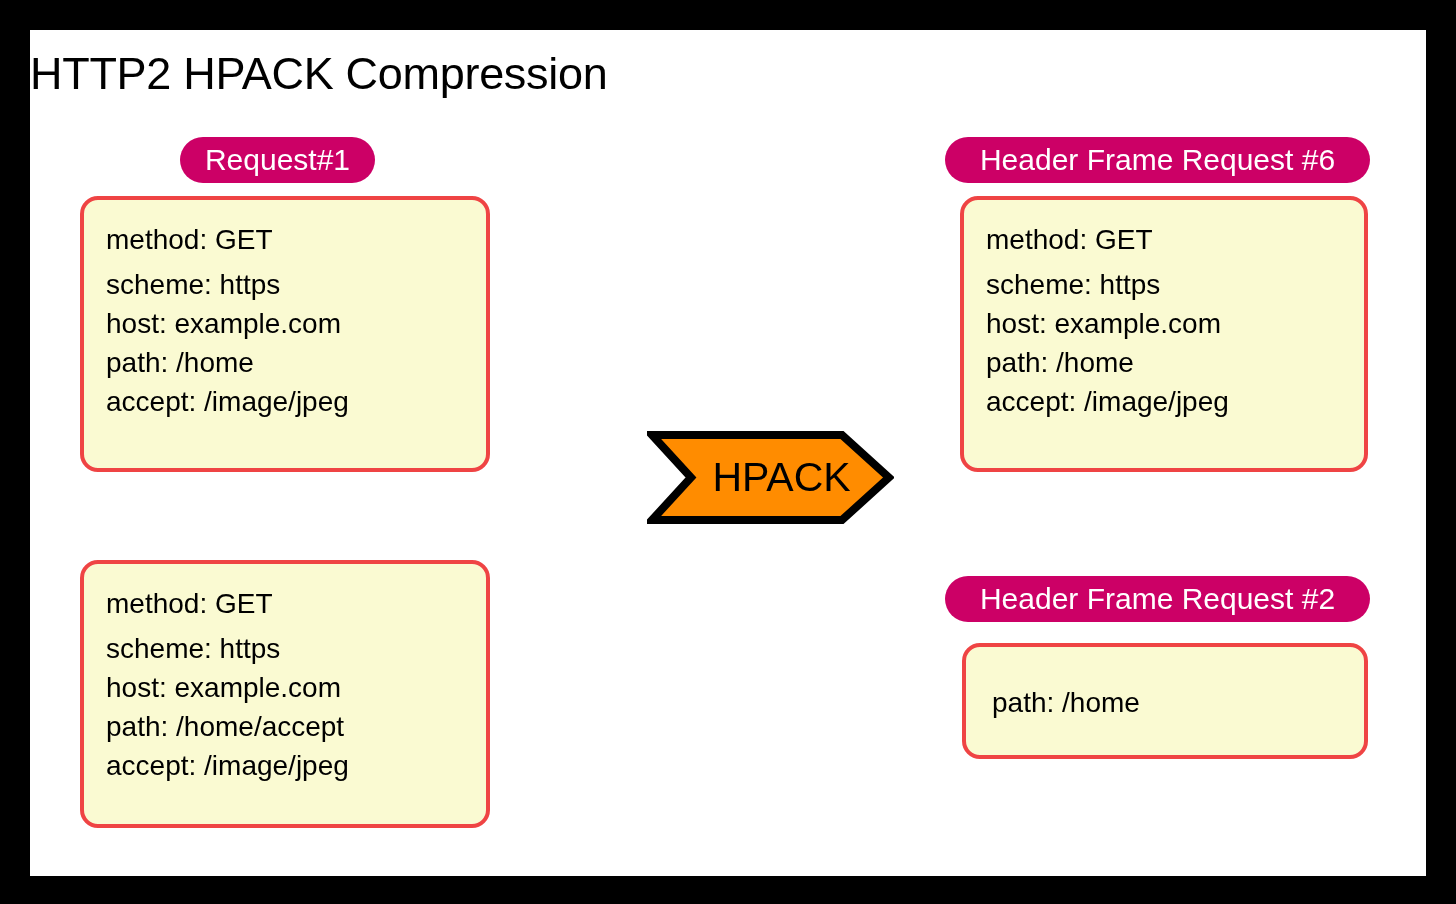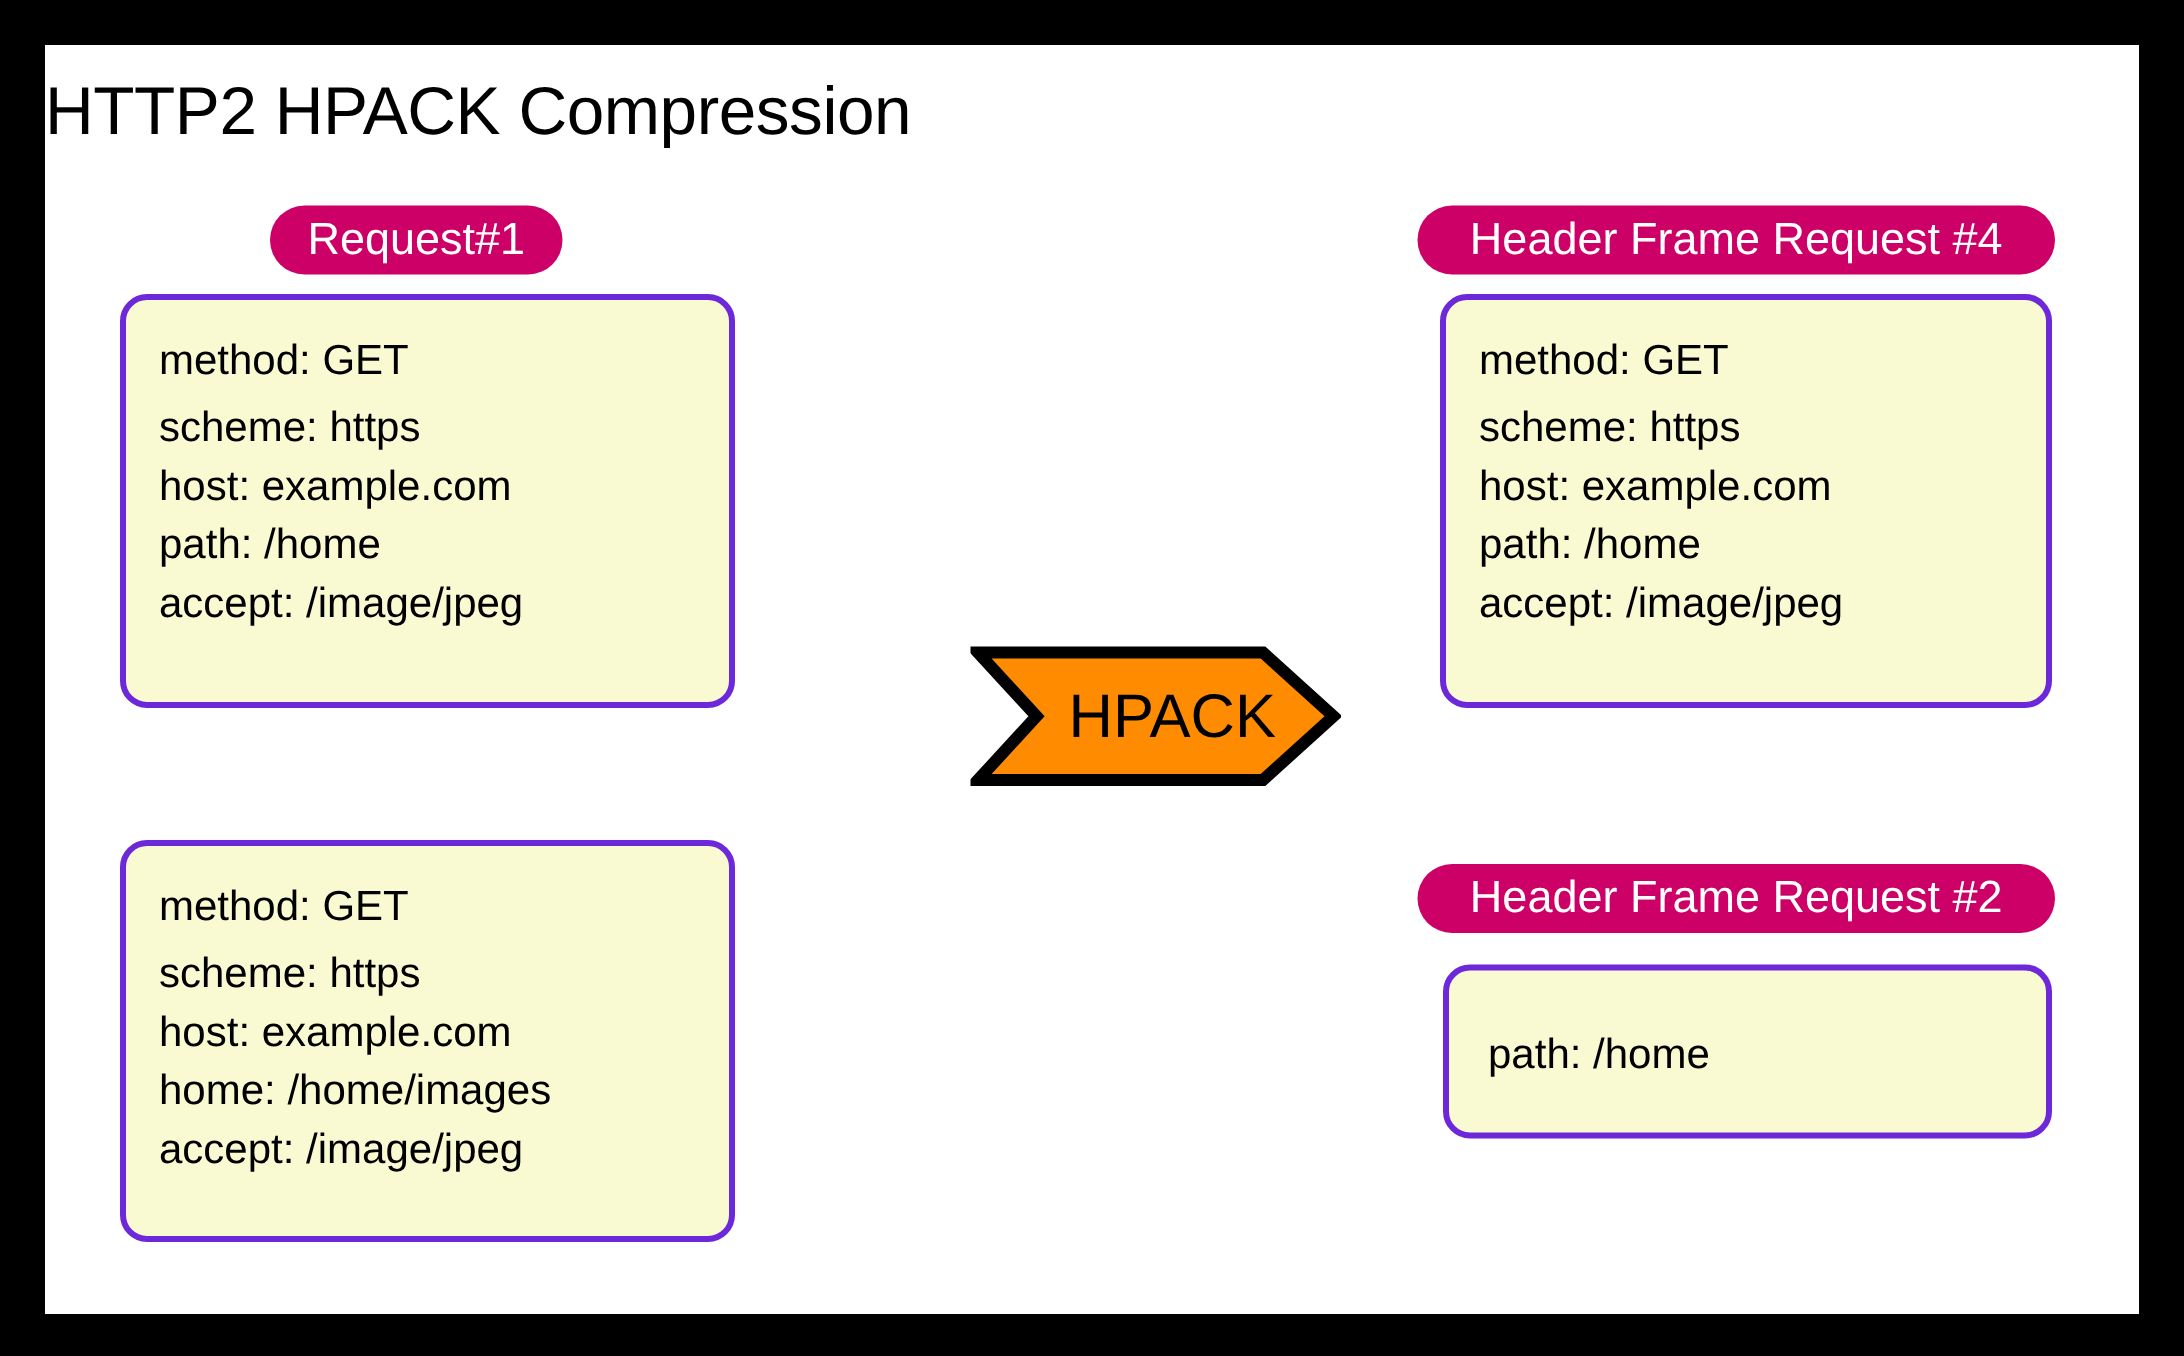--- a/index.html
+++ b/index.html
@@ -57,21 +57,21 @@
     height: 46px;
     text-align: center;
     white-space: nowrap;
     box-sizing: border-box;
   }
 
   
   .note-box {
     position: absolute;
     background: #FAFAD2;
-    border: 4px solid #6d28d9;
+    border: 4px solid #ef4444;
     border-radius: 18px;
     box-sizing: border-box;
   }
   .note-lines {
     position: absolute;
     left: 22px;
     top: 20px;
     right: 10px;
   }
   .note-line {
@@ -134,33 +134,33 @@
         <div class="note-line">accept: /image/jpeg</div>
       </div>
     </div>
 
 
     <div class="note-box" style="left:50px; top:530px; width:410px; height:268px;">
       <div class="note-lines">
         <div class="note-line first">method: GET</div>
         <div class="note-line">scheme: https</div>
         <div class="note-line">host: example.com</div>
-        <div class="note-line">home: /home/images</div>
+        <div class="note-line">path: /home/accept</div>
         <div class="note-line">accept: /image/jpeg</div>
       </div>
     </div>
 
     <div class="hpack-arrow">
       <svg viewBox="0 0 247 95" xmlns="http://www.w3.org/2000/svg">
         <polygon points="5,5 195,5 242,47.5 195,90 5,90 44,47.5" fill="#FF8C00" stroke="#000000" stroke-width="8" stroke-linejoin="miter"></polygon>
       </svg>
       <div class="hpack-label">HPACK</div>
     </div>
 
-    <div class="pill" style="left:915px; top:107px; width:425px;">Header Frame Request #4</div>
+    <div class="pill" style="left:915px; top:107px; width:425px;">Header Frame Request #6</div>
 
     <div class="note-box" style="left:930px; top:166px; width:408px; height:276px;">
       <div class="note-lines">
         <div class="note-line first">method: GET</div>
         <div class="note-line">scheme: https</div>
         <div class="note-line">host: example.com</div>
         <div class="note-line">path: /home</div>
         <div class="note-line">accept: /image/jpeg</div>
       </div>
     </div>

